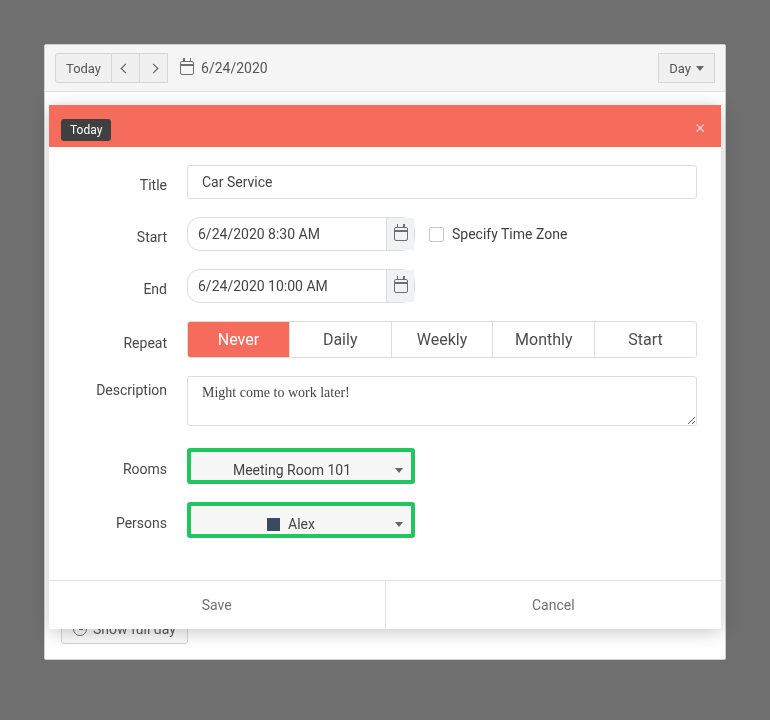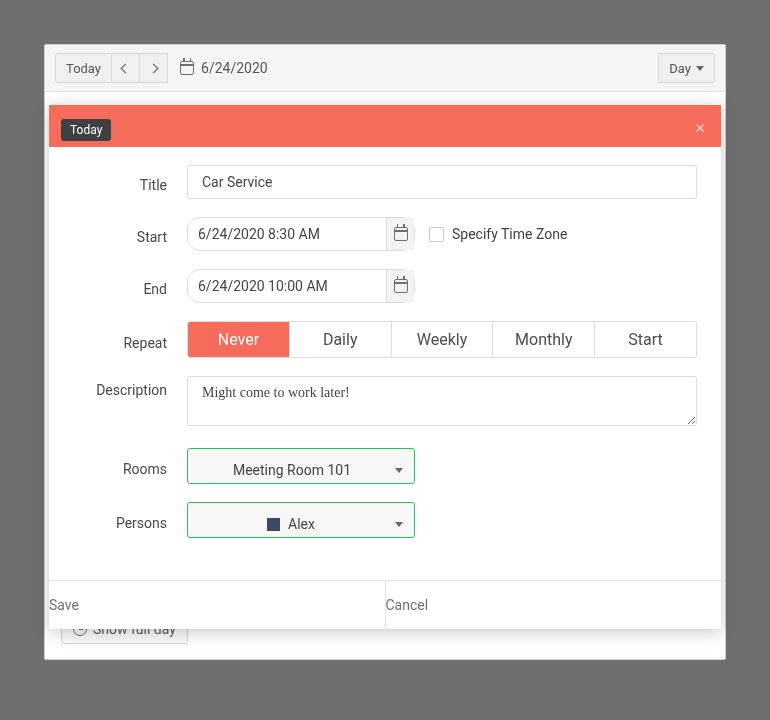--- a/index.html
+++ b/index.html
@@ -39,26 +39,26 @@
 .dt input{border:0;padding:8px 10px;font-size:14px;flex:1;color:#454545;outline:none;background:transparent}
 .dt .cal-btn{width:34px;border-left:1px solid #dcdcdd;background:#f1f2f3;display:flex;align-items:center;justify-content:center;cursor:pointer}
 .chk-wrap{display:flex;align-items:center;gap:8px;color:#404040;font-size:14px}
 .chk{width:15px;height:15px;border:1px solid #c8c8c9;border-radius:2px;background:#fff;cursor:pointer}
 .seg{display:flex;border:1px solid #dcdcdd;border-radius:3px;overflow:hidden;width:100%}
 .seg .s{flex:1;text-align:center;padding:8px 8px;font-size:16px;color:#4d4d4e;border-left:1px solid #dcdcdd;cursor:pointer;background:#fff}
 .seg .s:first-child{border-left:0}
 .seg .s.active{background:#f56b5c;color:#fff}
 .textarea{width:100%;min-height:34px;resize:both;font-family:Liberation Serif, serif}
 .select-wrap{position:relative;width:228px}
-.select-btn{display:flex;align-items:center;width:100%;height:36px;border:1px solid #22c55e;border-radius:3px;background:#f7f7f8;padding:8px 30px 0 12px;font-size:14px;color:#444;cursor:pointer;justify-content:center}
+.select-btn{display:flex;align-items:center;width:100%;height:36px;border:4px solid #22c55e;border-radius:3px;background:#f7f7f8;padding:8px 30px 0 12px;font-size:14px;color:#444;cursor:pointer;justify-content:center}
 .select-btn.left{justify-content:center;gap:8px;padding-left:10px}
 .select-btn .caret{position:absolute;right:12px}
 .swatch{width:13px;height:13px;background:#3a4a60}
 .modal-foot{display:flex;border-top:1px solid #e3e3e4}
-.mf-btn{flex:1;text-align:left;padding:16px 0;color:#707071;font-size:14px;cursor:pointer}
+.mf-btn{flex:1;text-align:center;padding:16px 0;color:#707071;font-size:14px;cursor:pointer}
 .mf-btn:first-child{border-right:1px solid #e3e3e4}
 
 .show-full{position:absolute;left:16px;bottom:15px;border:1px solid #d4d4d5;border-radius:3px;padding:6px 11px;display:flex;align-items:center;gap:6px;color:#5a5a5b;font-size:14px;background:#fafafb;cursor:pointer}
 .clock-icon{width:14px;height:14px;border:1.5px solid #6d6d6d;border-radius:50%;position:relative}
 .clock-icon:before{content:"";position:absolute;left:5px;top:2px;width:1.3px;height:5px;background:#6d6d6d}
 .clock-icon:after{content:"";position:absolute;left:5px;top:6px;width:4px;height:1.3px;background:#6d6d6d}
 </style>
 </head>
 <body>
 

